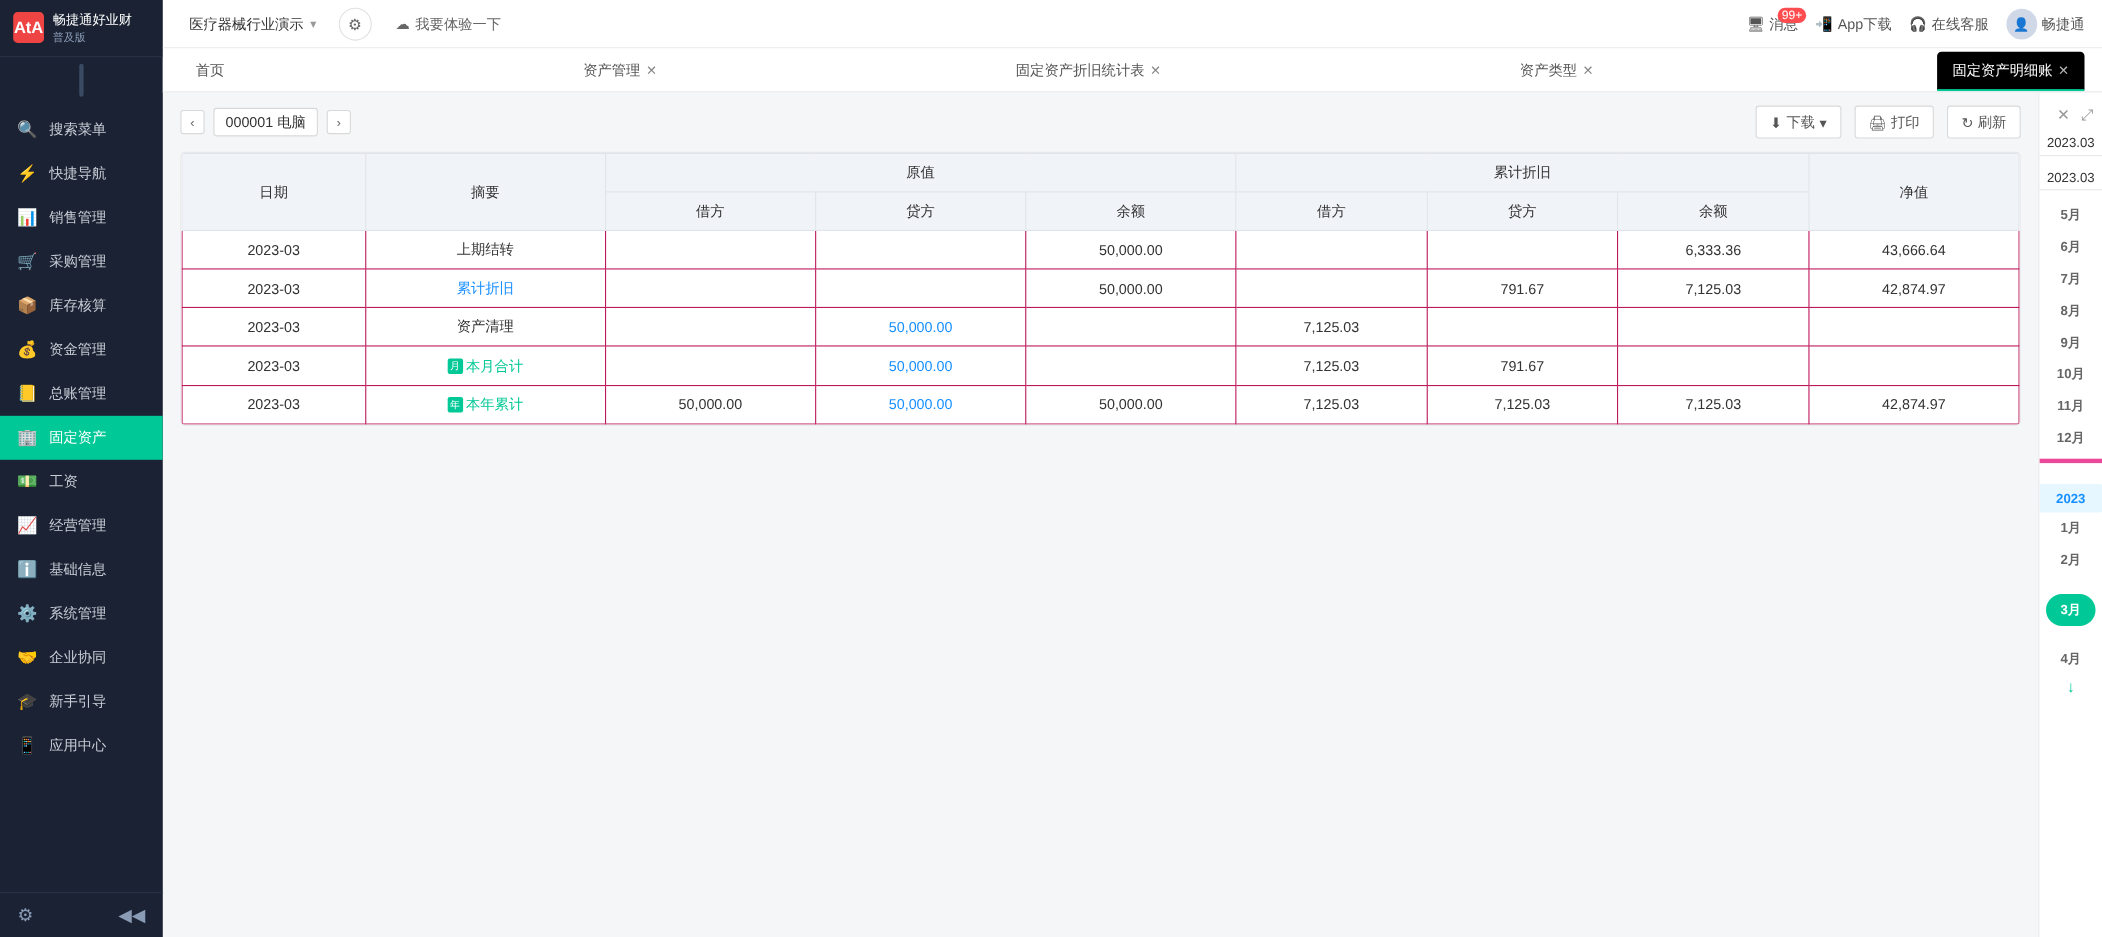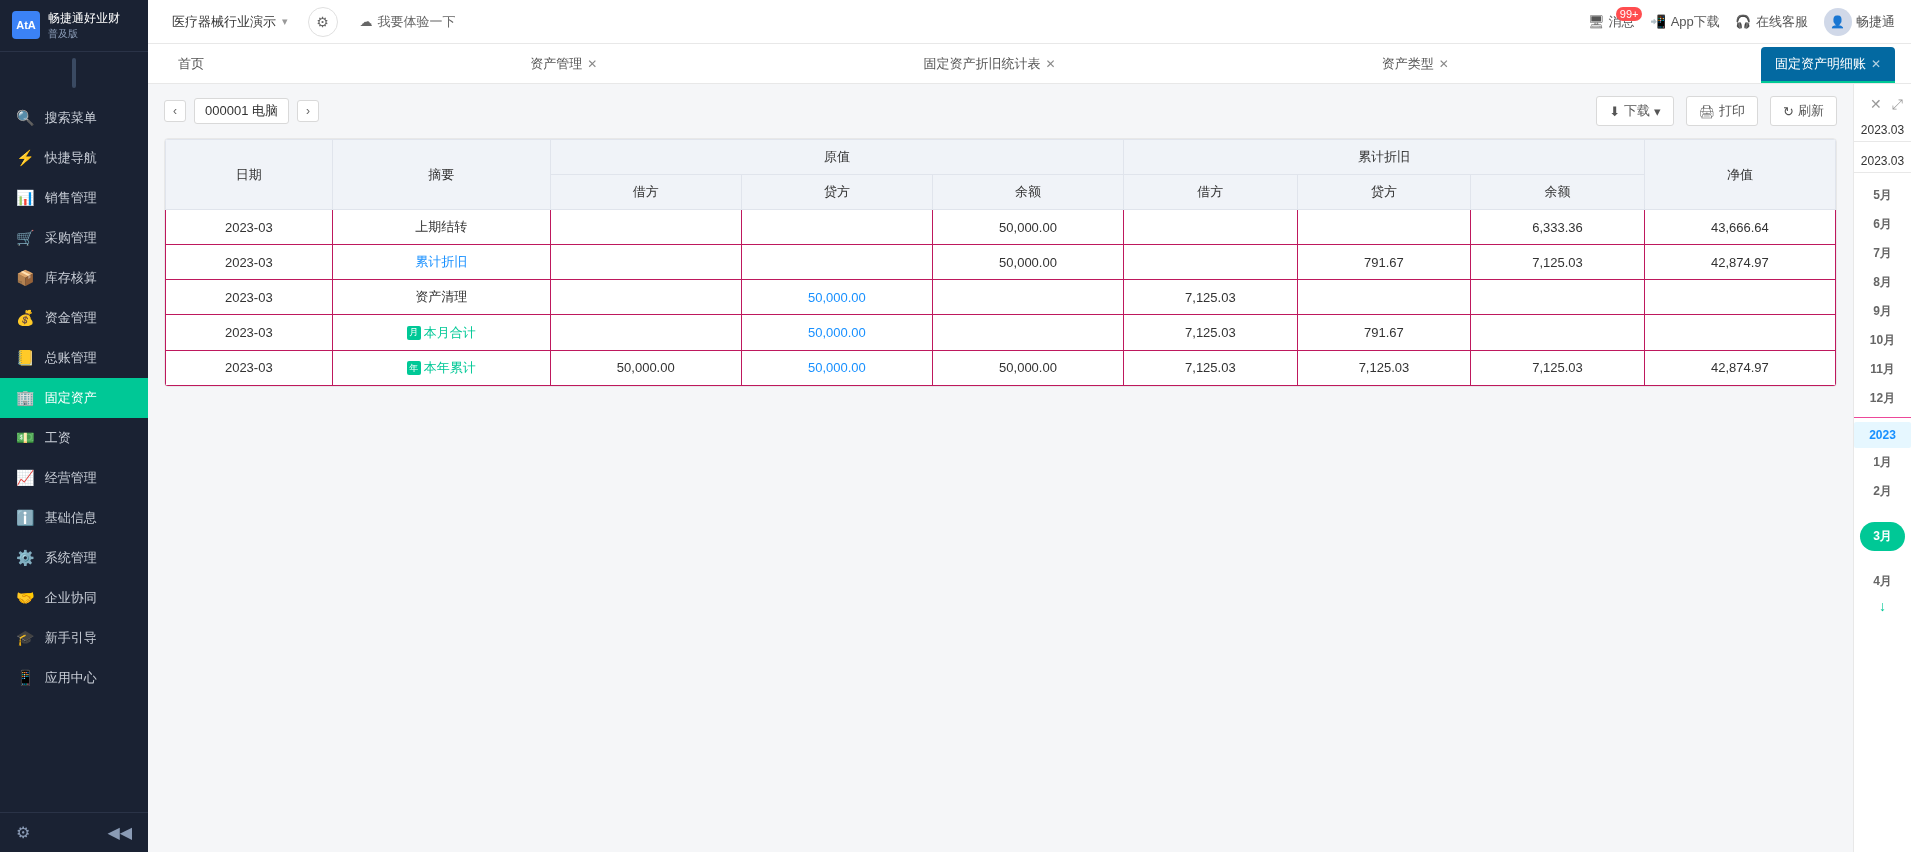--- a/index.html
+++ b/index.html
@@ -18,24 +18,24 @@
     .sidebar-header {
       background: #1a2233;
       padding: 10px 12px;
       display: flex;
       align-items: center;
       gap: 8px;
       border-bottom: 1px solid #2a3347;
     }
     .sidebar-logo-icon {
       width: 28px; height: 28px;
-      background: #3b82f6;
+      background: #ef4444;
       border-radius: 4px;
       display: flex; align-items: center; justify-content: center;
-      color: white; font-size: 11px; font-weight: bold;
+      color: white; font-size: 15px; font-weight: bold;
     }
     .sidebar-logo-text { font-size: 12px; color: #fff; line-height: 1.4; }
     .sidebar-logo-sub { font-size: 10px; color: #8a9bb5; }
 
     .sidebar-nav { flex: 1; overflow-y: auto; padding: 4px 0; }
     .sidebar-nav::-webkit-scrollbar { width: 0; }
 
     .sidebar-item {
       display: flex; align-items: center; gap: 10px;
       padding: 11px 16px;
@@ -129,21 +129,21 @@
     .tab {
       padding: 8px 14px;
       font-size: 13px;
       color: #555;
       cursor: pointer;
       border-bottom: 2px solid transparent;
       white-space: nowrap;
       display: flex; align-items: center; gap: 5px;
     }
     .tab.active {
-      background: #0369a1;
+      background: #000000;
       color: #fff;
       border-radius: 4px 4px 0 0;
       border-bottom: 2px solid #00c896;
     }
     .tab .close-btn { font-size: 12px; opacity: 0.7; }
     .tab.active .close-btn { color: #fff; }
 
     
     .content-area {
       flex: 1;
@@ -255,21 +255,21 @@
     }
     .month-item.active {
       background: #00c896; color: #fff; border-radius: 20px;
       margin: 16px 6px; width: calc(100% - 12px);
     }
     .month-item.year-label {
       color: #1890ff; font-size: 12px; background: #e6f7ff;
       border-radius: 2px; cursor: default;
     }
     .right-panel-year-section {
-      border-top: 1px solid #ec4899; width: 100%; padding-top: 4px; margin-top: 4px;
+      border-top: 4px solid #ec4899; width: 100%; padding-top: 19px; margin-top: 4px;
     }
     .panel-close-btn {
       color: #999; font-size: 14px; cursor: pointer; padding: 4px;
     }
     .panel-expand-btn {
       color: #999; font-size: 14px; cursor: pointer; padding: 4px;
     }
     .panel-header-row {
       display: flex; justify-content: flex-end; gap: 2px;
       width: 100%; padding: 2px 4px;

